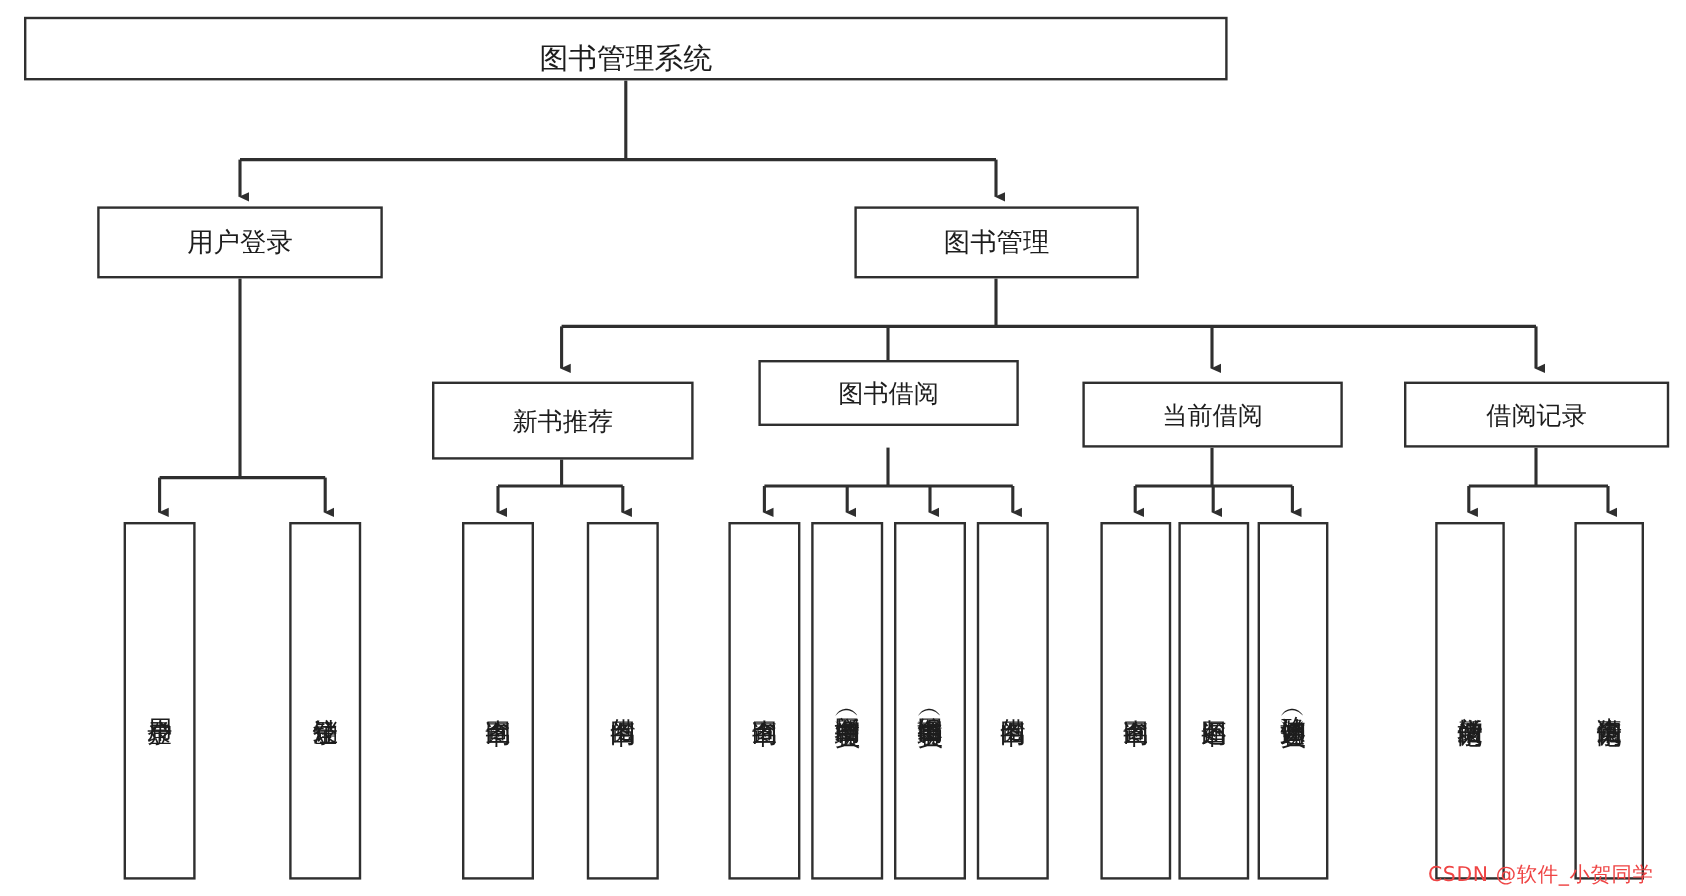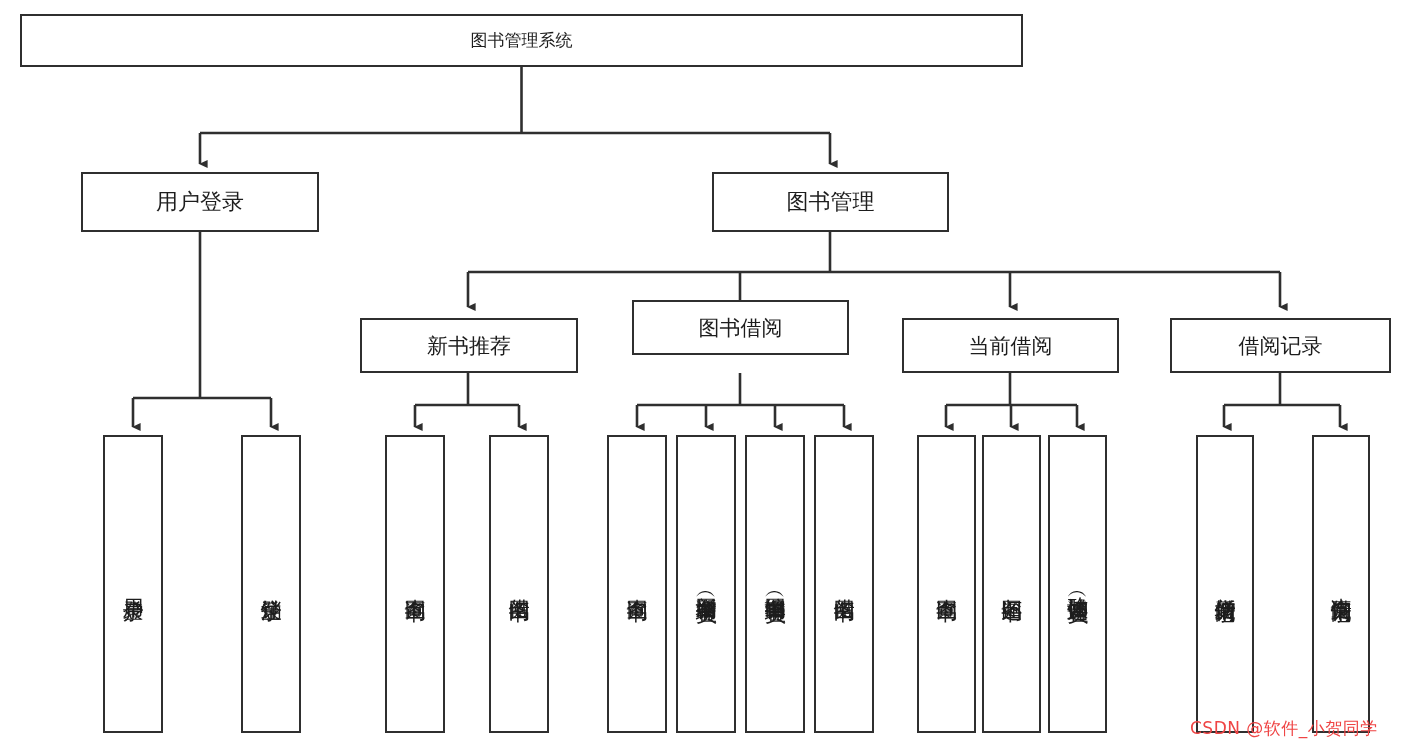--- a/index.html
+++ b/index.html
@@ -30,21 +30,22 @@
     position: absolute;
     box-sizing: border-box;
     background: #ffffff;
     border: 2.5px solid #2f2f2f;
     display: flex;
     align-items: center;
     justify-content: center;
     color: #1d1d1d;
   }
   .node.root {
-    font-size: 17px;
+    font-size: 24px;
+    align-items: flex-end;
   }
   .node.lvl2 {
     font-size: 22px;
   }
   .node.lvl3 {
     font-size: 21px;
   }
   .node.leaf {
     font-size: 21px;
     writing-mode: vertical-rl;
@@ -129,21 +130,21 @@
     <span class="label">图书管理系统</span>
   </div>
 
   <div class="node lvl2" style="left:81px; top:172px; width:238px; height:60px;">
     <span class="label">用户登录</span>
   </div>
   <div class="node lvl2" style="left:712px; top:172px; width:237px; height:60px;justify-content:center;">
     <span class="label">图书管理</span>
   </div>
 
-  <div class="node lvl3" style="left:360px; top:318px; width:218px; height:55px;">
+  <div class="node lvl3" style="left:360px; top:318px; width:218px; height:65px;">
     <span class="label">新书推荐</span>
   </div>
   <div class="node lvl3" style="left:632px; top:300px; width:217px; height:55px;">
     <span class="label">图书借阅</span>
   </div>
   <div class="node lvl3" style="left:1170px; top:318px; width:221px; height:55px;">
     <span class="label">借阅记录</span>
   </div>
   <div class="node lvl3" style="left:902px; top:318px; width:217px; height:55px;">
     <span class="label">当前借阅</span>

